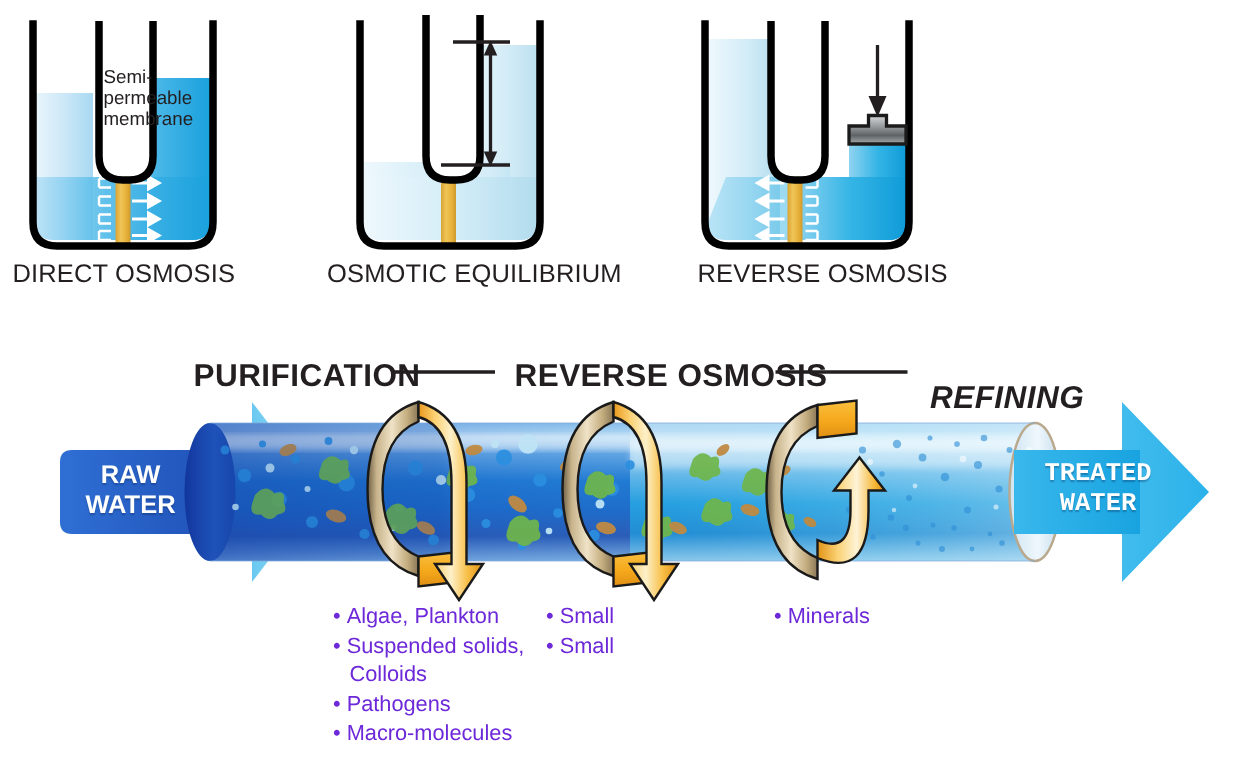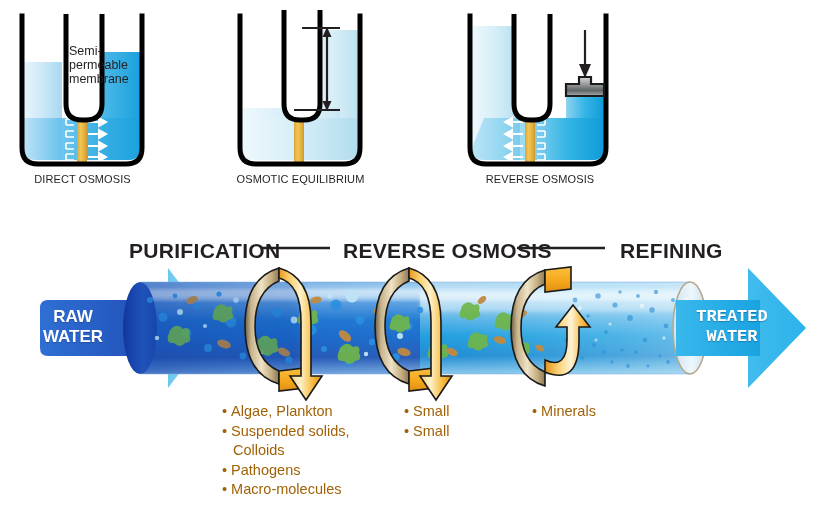--- a/index.html
+++ b/index.html
@@ -8,21 +8,21 @@
     width:840px;height:512px;position:relative;overflow:hidden;
     font-family:"Liberation Sans", sans-serif;
     color:#231f20;
   }
   .stage{position:absolute;left:0;top:0;width:840px;height:484px;}
   svg.layer{position:absolute;left:0;top:0;width:840px;height:512px;overflow:visible;}
 
   .panel-caption{
     position:absolute;
     font-family:"Liberation Sans", sans-serif;
-    font-size:11px;
+    font-size:17px;
     font-weight:400;
     letter-spacing:0.1px;
     color:#231f20;
     white-space:nowrap;
     text-align:center;
   }
   .tube-note{
     position:absolute;
     font-family:"Liberation Sans", sans-serif;
     font-size:12.5px;
@@ -48,21 +48,21 @@
     color:#ffffff;
     white-space:pre-line;
     text-align:center;
     text-shadow:0 1px 1px rgba(10,40,90,.35);
   }
   .bullets{
     position:absolute;
     font-family:"Liberation Sans", sans-serif;
     font-size:14.5px;
     line-height:19.5px;
-    color:#a16207;
+    color:#6d28d9;
   }
   .bullets div{white-space:pre-line;}
   .bullets .b{padding-left:11px;text-indent:-11px;}
   .bullets .b::before{content:"\2022\00a0";}
   .bullets .cont{padding-left:11px;}
 </style>
 </head>
 <body>
 
 <div class="stage">
@@ -472,37 +472,37 @@
 permeable
 membrane</div>
 
 
   <div class="panel-caption" style="left:0px;top:173px;width:165px;">DIRECT OSMOSIS</div>
   <div class="panel-caption" style="left:218px;top:173px;width:165px;text-align:center;">OSMOTIC EQUILIBRIUM</div>
   <div class="panel-caption" style="left:465px;top:173px;width:150px;">REVERSE OSMOSIS</div>
 
   <div class="flow-head" style="left:129px;top:239px;">PURIFICATION</div>
   <div class="flow-head" style="left:343px;top:239px;">REVERSE OSMOSIS</div>
-  <div class="flow-head" style="left:620px;top:239px;">REFINING</div>
-
-  <div class="arrow-text" style="left:14px;top:307px;width:118px;">RAW
+  <div class="flow-head" style="left:620px;top:254px;font-style:italic;">REFINING</div>
+
+  <div class="arrow-text" style="left:28px;top:307px;width:118px;">RAW
 WATER</div>
   <div class="arrow-text" style="left:672px;top:307px;width:120px;font-family:Liberation Mono, monospace;">TREATED
 WATER</div>
 
   <div class="bullets" style="left:222px;top:402px;width:170px;">
     <div class="b">Algae, Plankton</div>
     <div class="b">Suspended solids,</div>
     <div class="cont">Colloids</div>
     <div class="b">Pathogens</div>
     <div class="b">Macro-molecules</div>
   </div>
 
-  <div class="bullets" style="left:404px;top:402px;width:140px;">
+  <div class="bullets" style="left:364px;top:402px;width:140px;">
     <div class="b">Small</div>
     <div class="b">Small</div>
   </div>
 
-  <div class="bullets" style="left:532px;top:402px;width:140px;">
+  <div class="bullets" style="left:516px;top:402px;width:140px;">
     <div class="b">Minerals</div>
   </div>
 
 </div>
 
 </body></html>

